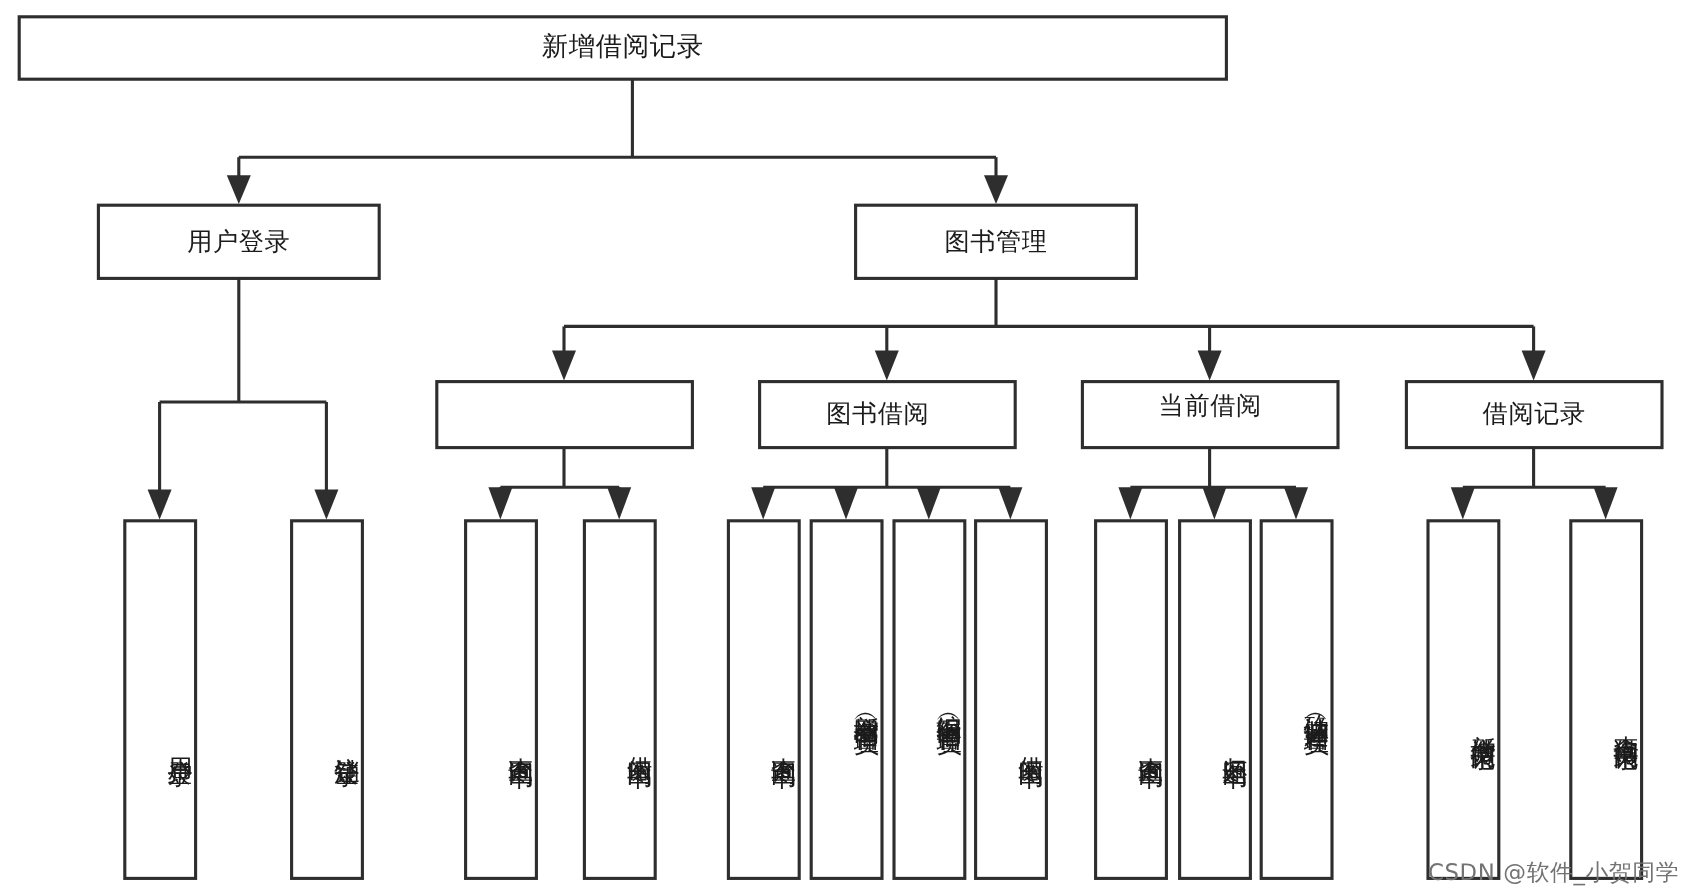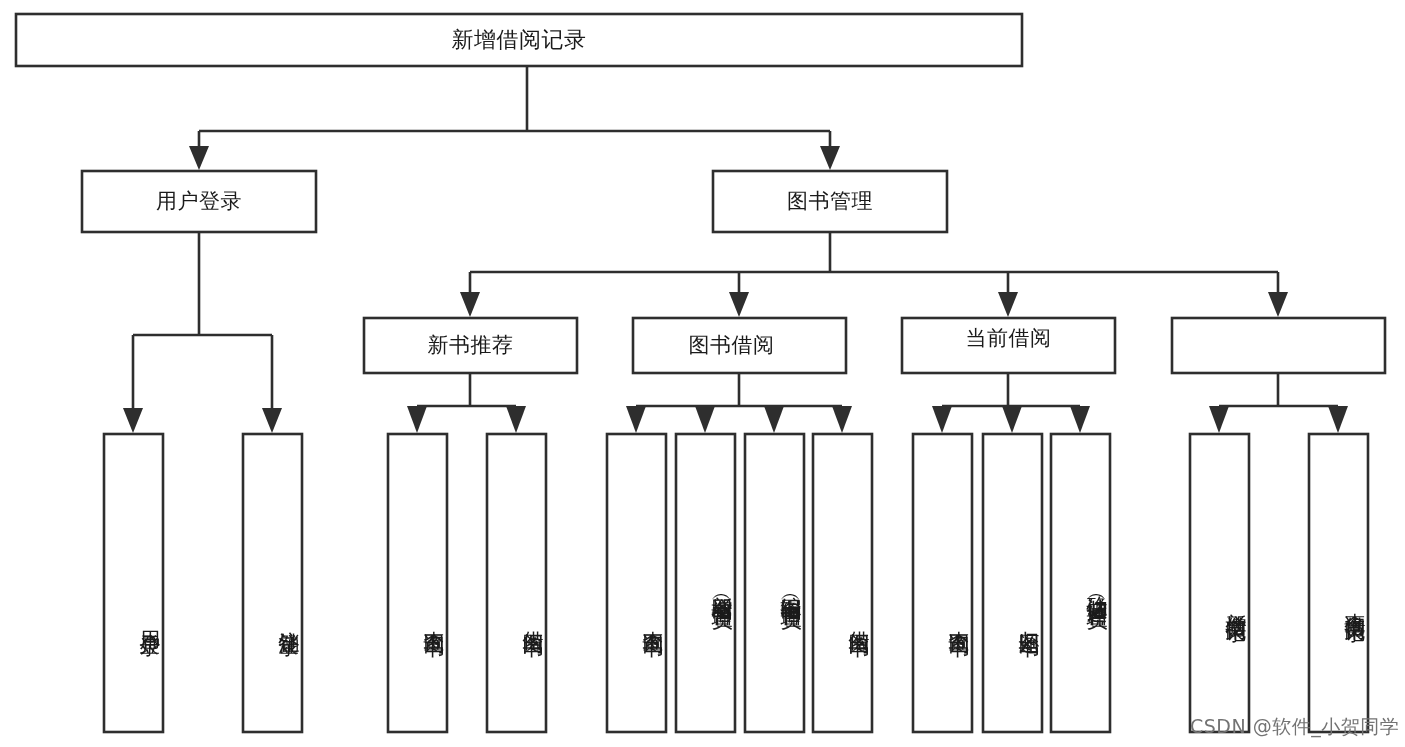--- a/index.html
+++ b/index.html
@@ -180,26 +180,26 @@
       <polygon class="arrow-head" points="1338,433 1328,406 1348,406"></polygon>
     </g>
   </svg>
 
   <div class="node-label horizontal root" style="left:16px; top:14px; width:1006px; height:52px;">新增借阅记录</div>
 
   <div class="node-label horizontal" style="left:82px; top:171px; width:234px; height:61px;">用户登录</div>
 
   <div class="node-label horizontal" style="left:713px; top:171px; width:234px; height:61px;">图书管理</div>
 
-  <div class="node-label horizontal" style="left:364px; top:318px; width:213px; height:55px;">新书推荐</div>
 
   <div class="node-label horizontal" style="left:633px; top:318px; width:197px; height:55px;">图书借阅</div>
 
   <div class="node-label horizontal" style="left:902px; top:318px; width:213px; height:42px;">当前借阅</div>
 
+  <div class="node-label horizontal" style="left:1172px; top:318px; width:213px; height:55px;">借阅记录</div>
 
   <div class="node-label vertical" style="left:104px; top:500px; width:59px; height:232px;">用户登录</div>
 
   <div class="node-label vertical" style="left:243px; top:500px; width:59px; height:232px;">注销登录</div>
 
   <div class="node-label vertical" style="left:388px; top:500px; width:59px; height:232px;">查询图书</div>
 
   <div class="node-label vertical" style="left:487px; top:500px; width:59px; height:232px;">借阅图书</div>
 
   <div class="node-label vertical" style="left:607px; top:500px; width:59px; height:232px;">查询图书</div>

